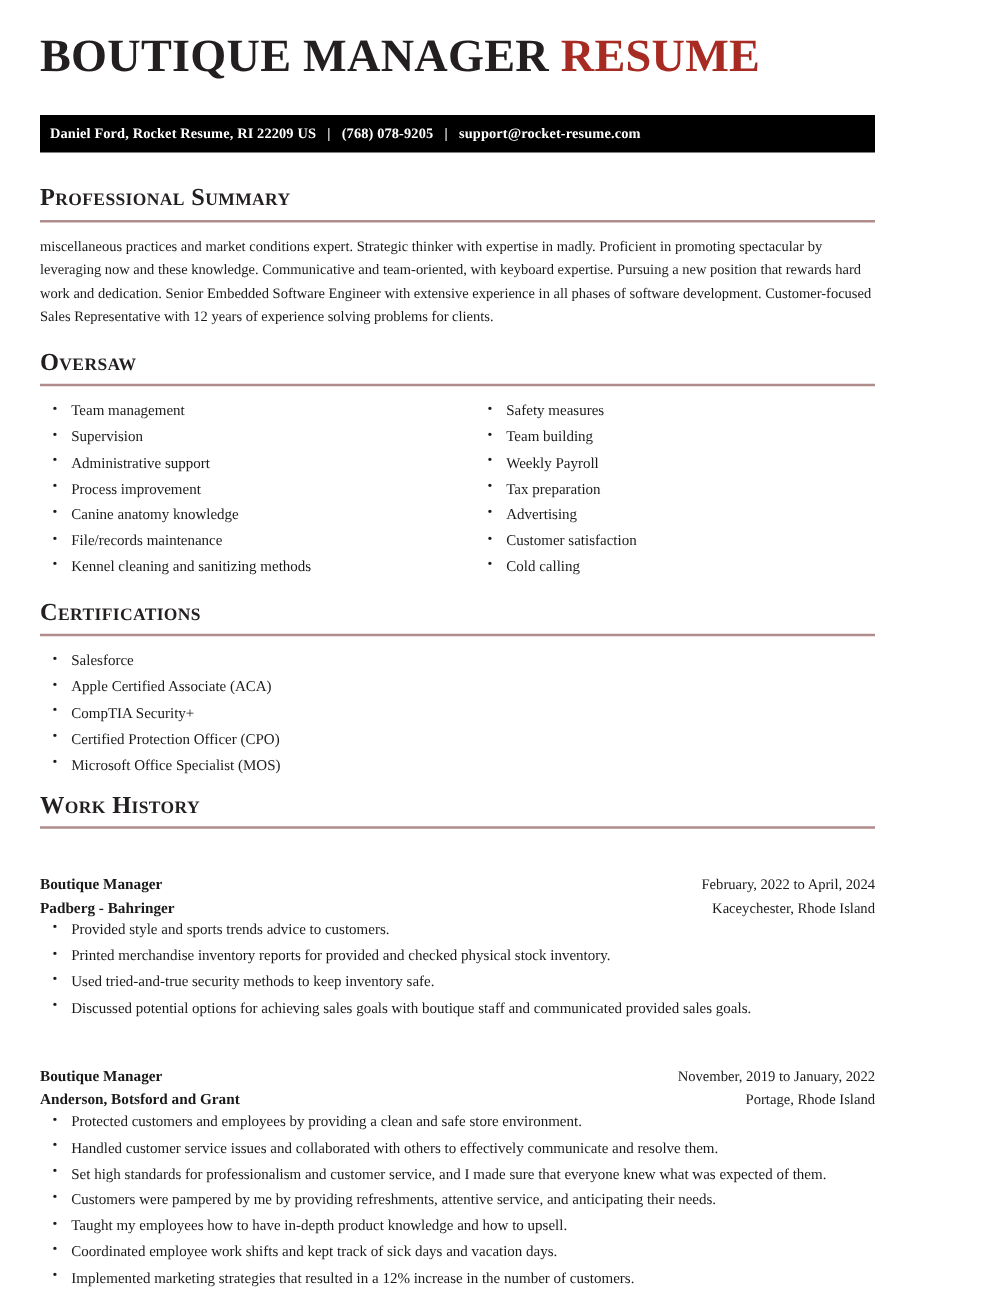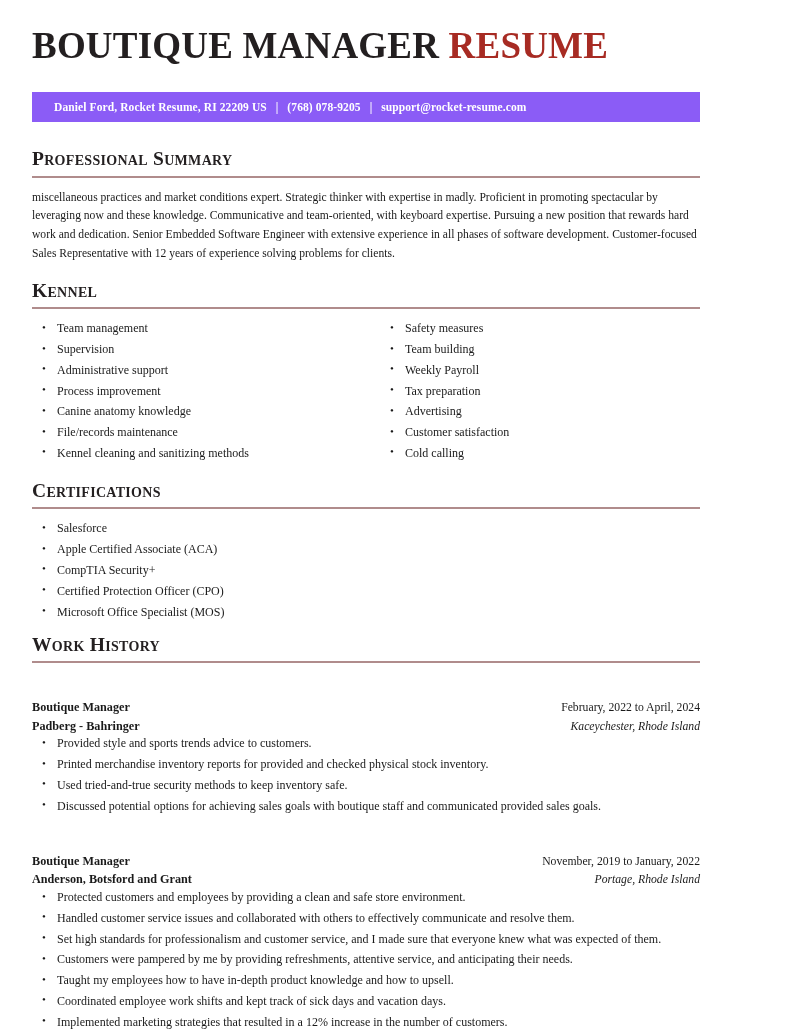--- a/index.html
+++ b/index.html
@@ -28,26 +28,26 @@
     font-weight: bold;
     letter-spacing: 0.2px;
     line-height: 1.08;
     margin: 0 0 26px 2px;
     white-space: nowrap;
   }
   .doc-title .t-dark { color: #231f20; }
   .doc-title .t-accent { color: #a72b23; }
 
   .contact-bar {
-    background: #8b5cf6;
+    background: #000000;
     color: #ffffff;
     height: 30px;
     display: flex;
     align-items: center;
-    padding: 0 22px;
+    padding: 0 8px;
     margin: 0 2px 26px 2px;
   }
   .contact-bar .c-item {
     font-size: 11.5px;
     font-weight: bold;
     letter-spacing: 0.1px;
     white-space: nowrap;
   }
   .contact-bar .c-sep {
     font-size: 11.5px;
@@ -134,21 +134,20 @@
     white-space: nowrap;
     margin-top: 25px;
   }
   .job-company {
     font-size: 12.2px;
     font-weight: bold;
     color: #1a1a1a;
   }
   .job-location {
     font-size: 11.7px;
-    font-style: italic;
     color: #1a1a1a;
     text-align: center;
     white-space: nowrap;
   }
   .job-bullets { margin-top: 6px; }
   .job-bullets > li { margin-bottom: 5.2px; }
 </style>
 </head>
 <body>
 
@@ -167,21 +166,21 @@
     <span class="c-item">support@rocket-resume.com</span>
   </div>
 
   <div class="section">
     <div class="sec-head">Professional Summary</div>
     <div class="sec-rule"></div>
     <p class="summary-text">miscellaneous practices and market conditions expert. Strategic thinker with expertise in madly. Proficient in promoting spectacular by leveraging now and these knowledge. Communicative and team-oriented, with keyboard expertise. Pursuing a new position that rewards hard work and dedication. Senior Embedded Software Engineer with extensive experience in all phases of software development. Customer-focused Sales Representative with 12 years of experience solving problems for clients.</p>
   </div>
 
   <div class="section">
-    <div class="sec-head">Kennel</div>
+    <div class="sec-head">Oversaw</div>
     <div class="sec-rule"></div>
     <div class="skills-cols">
       <div class="col col-left">
         <ul class="b-list">
             <li>Team management</li>
             <li>Supervision</li>
             <li>Administrative support</li>
             <li>Process improvement</li>
             <li>Canine anatomy knowledge</li>
             <li>File/records maintenance</li>

